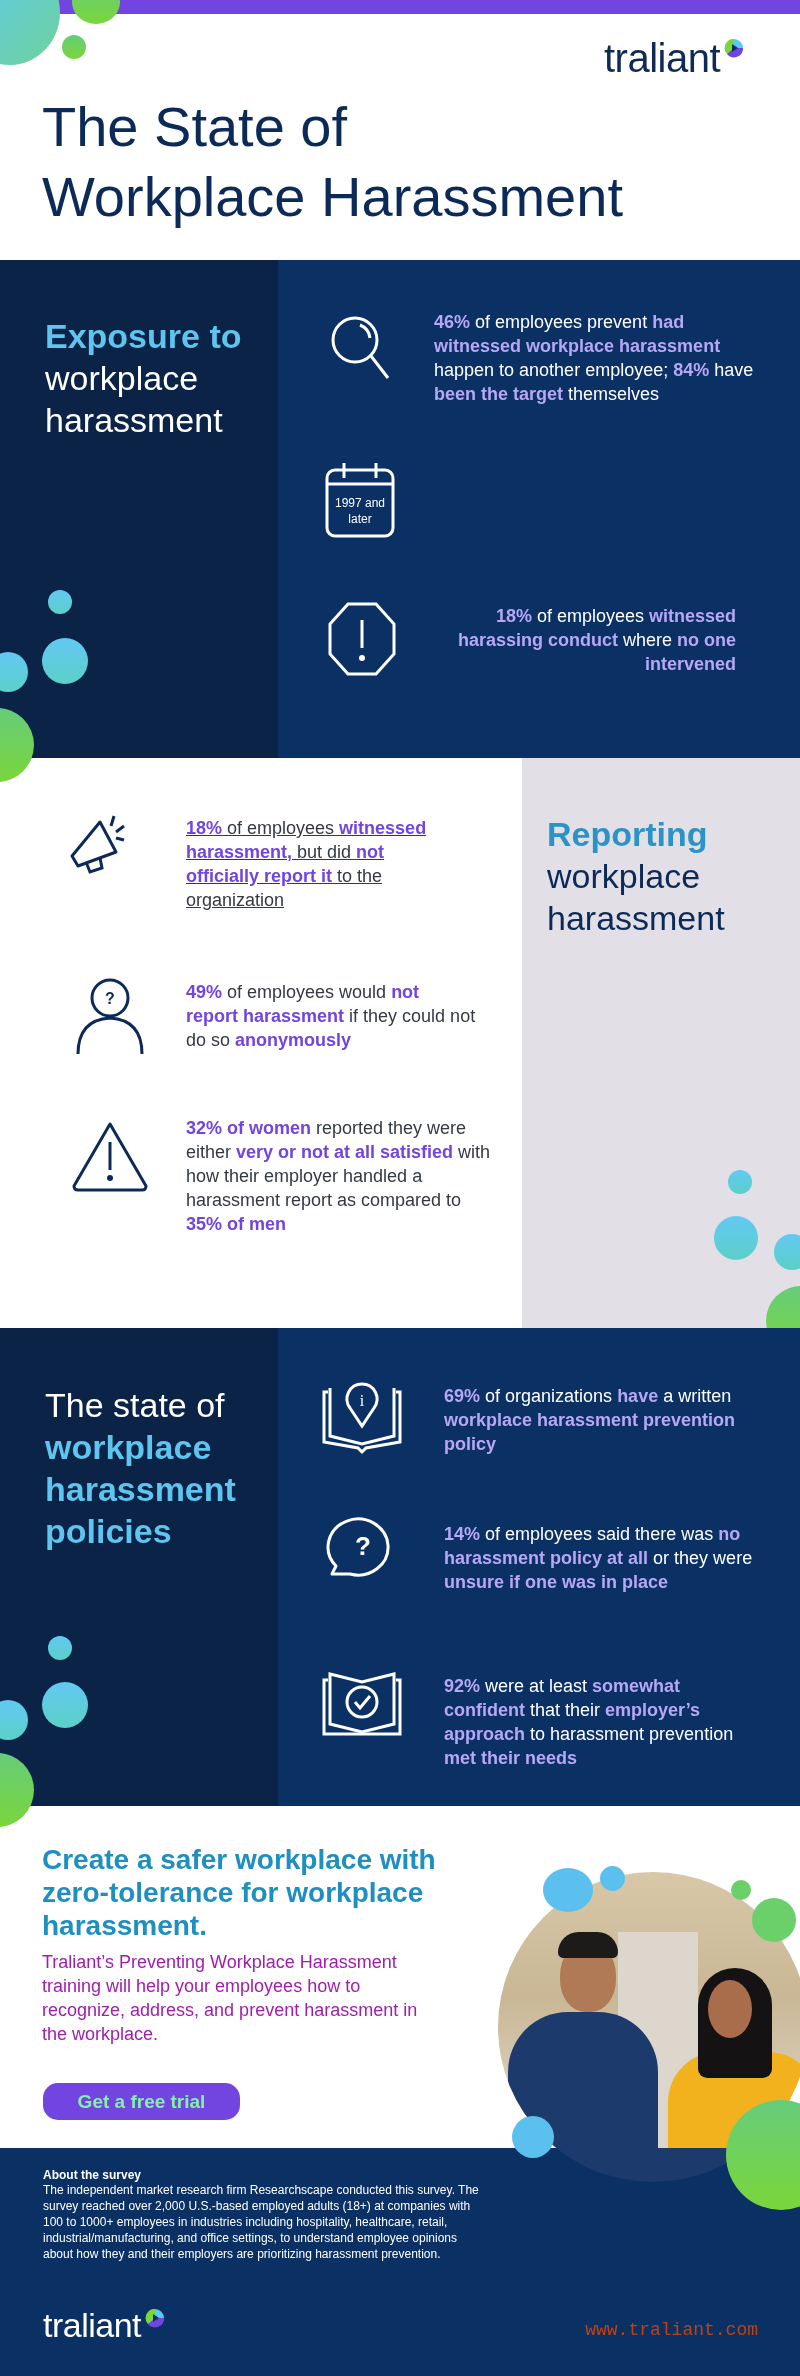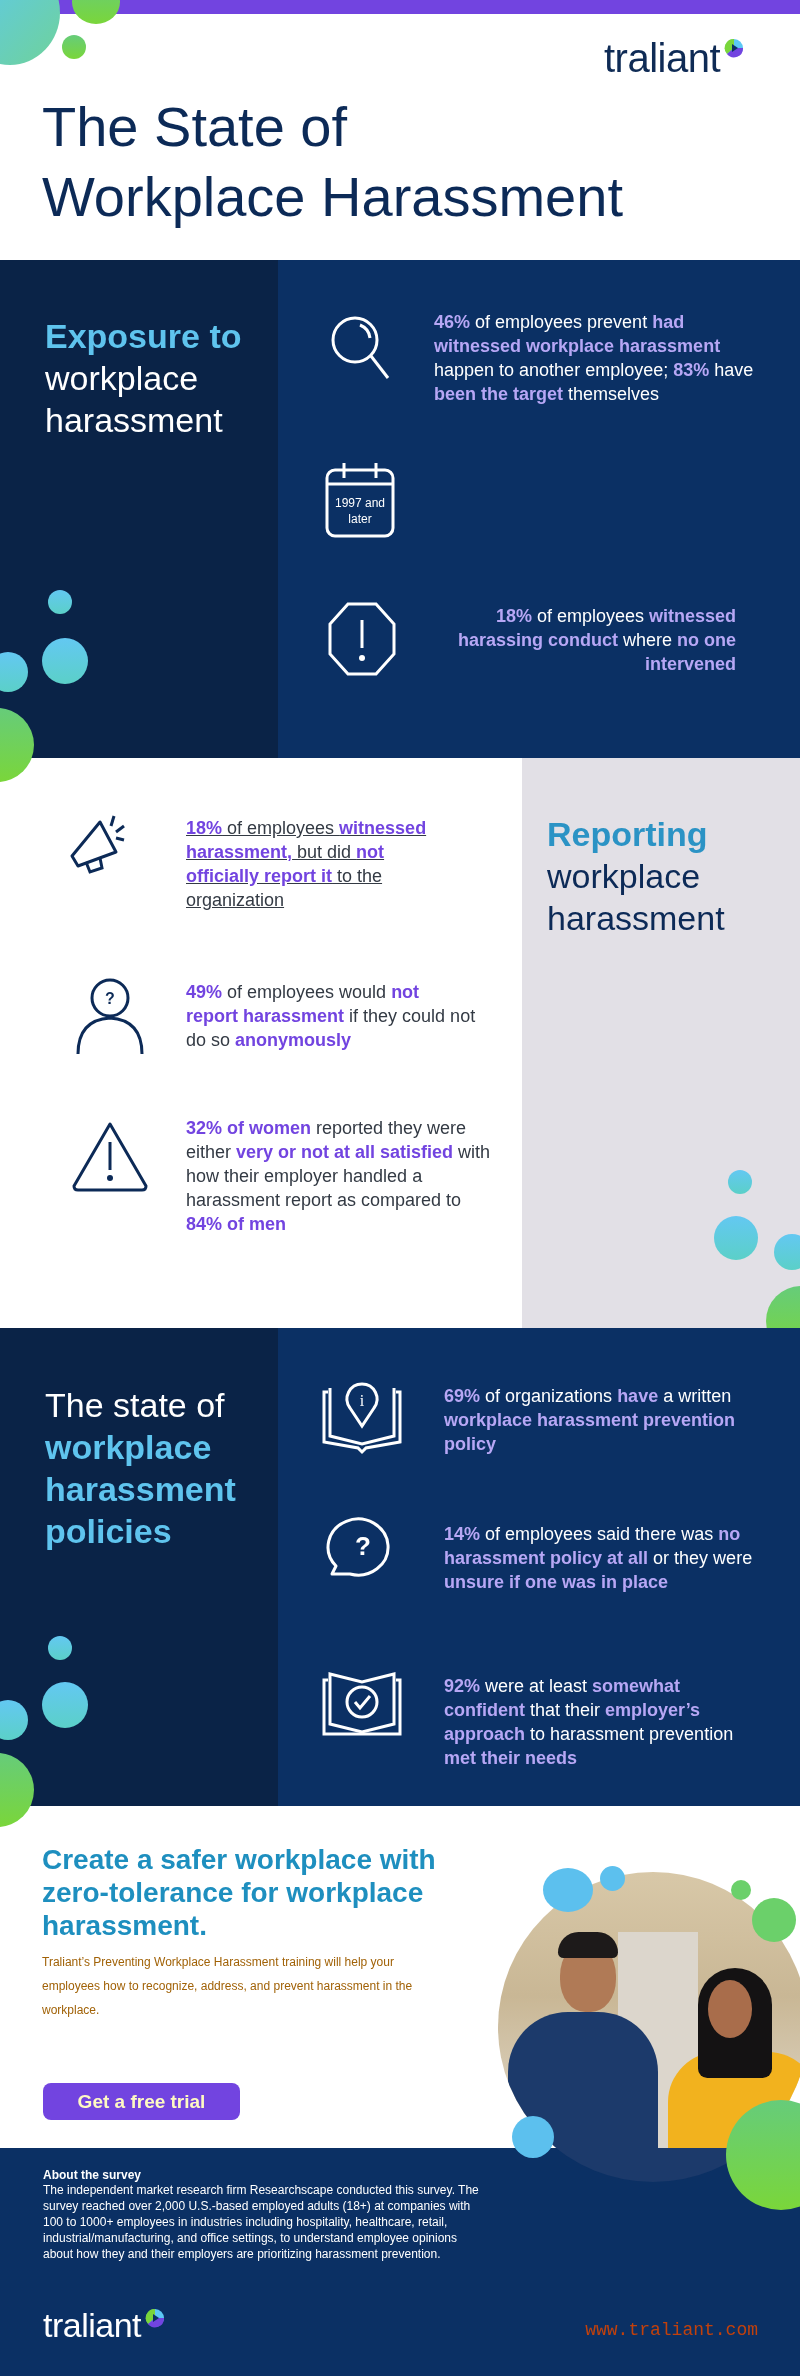--- a/index.html
+++ b/index.html
@@ -18,22 +18,22 @@
   .dark-right { background: #0b3064; }
   .sec-title { font-size: 34px; line-height: 42px; color: #fff; }
   .accent-cyan { color: #5fc4ee; font-weight: 700; }
   .stat { font-size: 18px; line-height: 24px; }
   .stat.light { color: #ffffff; }
   .stat.darkt { color: #333a44; }
   .hl { color: #b7a7f5; font-weight: 700; }
   .hl2 { color: #7244e0; font-weight: 700; }
   .icon { position: absolute; width: 80px; height: 80px; }
   .cta-title { left: 42px; top: 1843px; font-size: 28px; line-height: 33px; color: #1e8fbf; font-weight: 700; width: 420px; }
-  .cta-body { left: 42px; top: 1950px; font-size: 12px; line-height: 24px; color: #a16207; width: 400px; }
-  .cta-btn { left: 43px; top: 2083px; width: 197px; height: 37px; background: #7244e0; border-radius: 8px; color: #fef9c3; font-size: 19px; font-weight: 700; display: flex; align-items: center; justify-content: center; cursor: pointer; }
+  .cta-body { left: 42px; top: 1950px; font-size: 18px; line-height: 24px; color: #a21caf; width: 400px; }
+  .cta-btn { left: 43px; top: 2083px; width: 197px; height: 37px; background: #7244e0; border-radius: 15px; color: #86efac; font-size: 19px; font-weight: 700; display: flex; align-items: center; justify-content: center; cursor: pointer; }
   .footer { left: 0; top: 2148px; width: 800px; height: 228px; background: #0b3064; }
   .survey-title { left: 43px; top: 2168px; font-size: 12px; font-weight: 700; color: #fff; }
   .survey-body { left: 43px; top: 2182px; width: 440px; font-size: 12px; line-height: 16px; color: #fff; }
   .url { right: 42px; top: 2320px; color: #c2410c; font-size: 18px; font-family: Liberation Mono, monospace; }
 </style>
 </head>
 <body>
 
 <div class="abs topbar"></div>
 <div class="bubble g-mix" style="left:-40px;top:-40px;width:100px;height:105px;"></div>
@@ -66,21 +66,21 @@
   <div class="bubble g-blue" style="left:48px;top:330px;width:24px;height:24px;"></div>
   <div class="bubble g-blue" style="left:42px;top:378px;width:46px;height:46px;"></div>
   <div class="bubble g-blue" style="left:-12px;top:392px;width:40px;height:40px;"></div>
   <div class="bubble g-green" style="left:-40px;top:448px;width:74px;height:74px;"></div>
 
   <svg class="icon" style="left:322px;top:48px;" viewBox="0 0 80 80">
     <circle cx="33" cy="32" r="22" fill="none" stroke="#fff" stroke-width="3"></circle>
     <path d="M38 17 A16 16 0 0 1 48 30" fill="none" stroke="#fff" stroke-width="3"></path>
     <line x1="49" y1="48" x2="66" y2="70" stroke="#fff" stroke-width="3"></line>
   </svg>
-  <p class="abs stat light" style="left:434px;top:50px;width:325px;"><span class="hl">46%</span><span> of employees prevent </span><span class="hl">had witnessed workplace harassment</span><span> happen to another employee; </span><span class="hl">83%</span><span> have </span><span class="hl">been the target</span><span> themselves</span></p>
+  <p class="abs stat light" style="left:434px;top:50px;width:325px;"><span class="hl">46%</span><span> of employees prevent </span><span class="hl">had witnessed workplace harassment</span><span> happen to another employee; </span><span class="hl">84%</span><span> have </span><span class="hl">been the target</span><span> themselves</span></p>
 
   <svg class="icon" style="left:322px;top:200px;" viewBox="0 0 80 80">
     <rect x="5" y="10" width="66" height="66" rx="8" fill="none" stroke="#fff" stroke-width="3"></rect>
     <line x1="5" y1="24" x2="71" y2="24" stroke="#fff" stroke-width="3"></line>
     <line x1="22" y1="3" x2="22" y2="18" stroke="#fff" stroke-width="3"></line>
     <line x1="54" y1="3" x2="54" y2="18" stroke="#fff" stroke-width="3"></line>
     <text x="38" y="47" fill="#fff" font-size="12" text-anchor="middle" font-family="Liberation Sans, sans-serif">1997 and</text>
     <text x="38" y="63" fill="#fff" font-size="12" text-anchor="middle" font-family="Liberation Sans, sans-serif">later</text>
   </svg>
 
@@ -118,21 +118,21 @@
     <text x="40" y="28" fill="#0c2a57" font-size="16" text-anchor="middle" font-weight="700" font-family="Liberation Sans, sans-serif">?</text>
     <path d="M8 78 Q8 44 40 42 Q72 44 72 78" fill="none" stroke="#0c2a57" stroke-width="3"></path>
   </svg>
   <p class="abs stat darkt" style="left:186px;top:222px;width:290px;"><span class="hl2">49%</span><span> of employees would </span><span class="hl2">not report harassment</span><span> if they could not do so </span><span class="hl2">anonymously</span></p>
 
   <svg class="icon" style="left:70px;top:360px;" viewBox="0 0 80 80">
     <path d="M40 6 L76 68 Q76 72 72 72 L8 72 Q4 72 4 68 Z" fill="none" stroke="#0c2a57" stroke-width="3" stroke-linejoin="round"></path>
     <line x1="40" y1="24" x2="40" y2="52" stroke="#0c2a57" stroke-width="3"></line>
     <circle cx="40" cy="60" r="3" fill="#0c2a57"></circle>
   </svg>
-  <p class="abs stat darkt" style="left:186px;top:358px;width:310px;"><span class="hl2">32% of women</span><span> reported they were either </span><span class="hl2">very or not at all satisfied</span><span> with how their employer handled a harassment report as compared to </span><span class="hl2">84% of men</span></p>
+  <p class="abs stat darkt" style="left:186px;top:358px;width:310px;"><span class="hl2">32% of women</span><span> reported they were either </span><span class="hl2">very or not at all satisfied</span><span> with how their employer handled a harassment report as compared to </span><span class="hl2">35% of men</span></p>
 </div>
 
 <div class="abs section" style="top:1328px;height:478px;">
   <div class="abs dark-left" style="left:0;top:0;width:278px;height:478px;"></div>
   <div class="abs dark-right" style="left:278px;top:0;width:522px;height:478px;"></div>
   <div class="abs sec-title" style="left:45px;top:56px;">
     <div>The state of</div>
     <div class="accent-cyan">workplace</div>
     <div class="accent-cyan">harassment</div>
     <div class="accent-cyan">policies</div>

